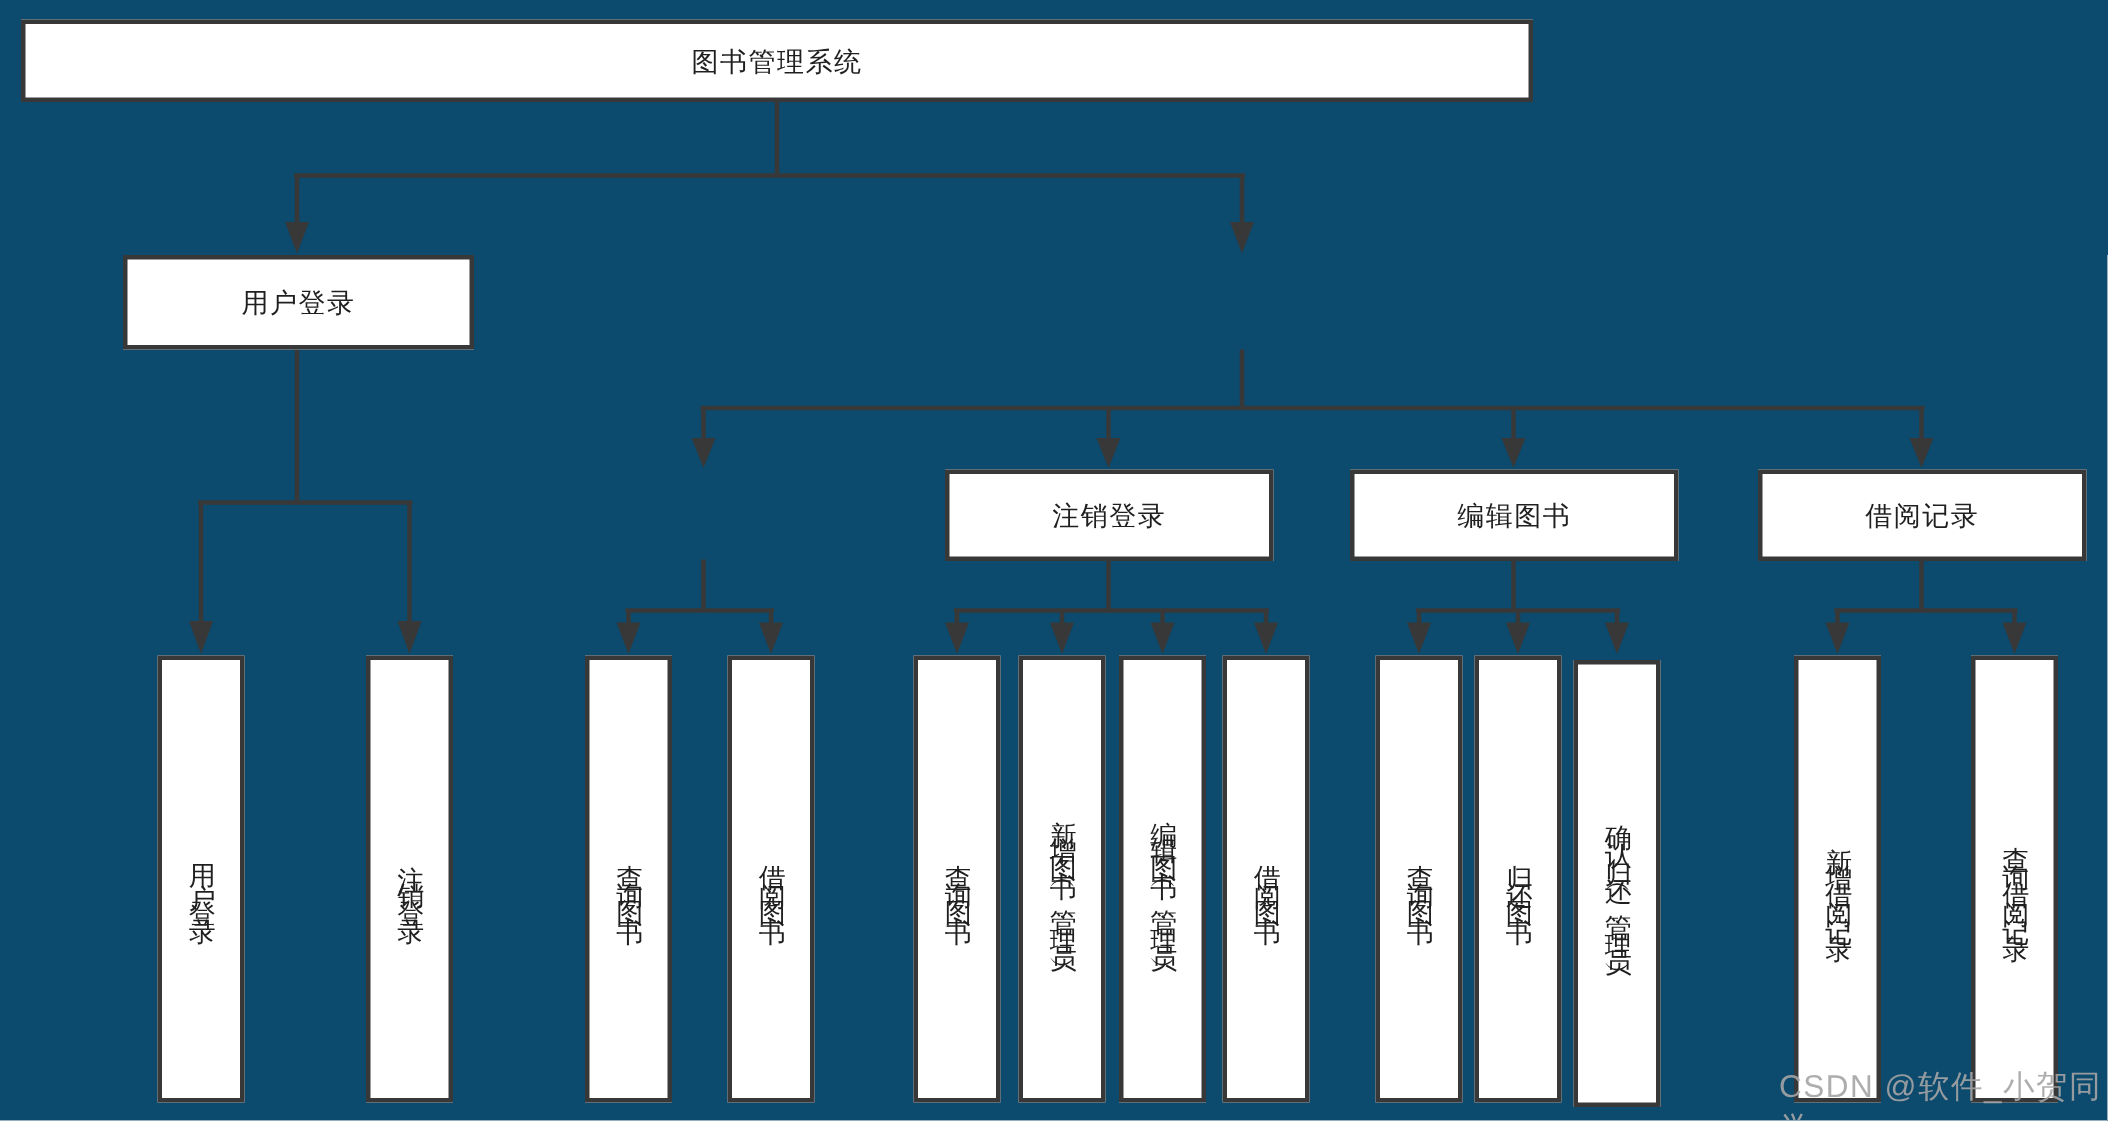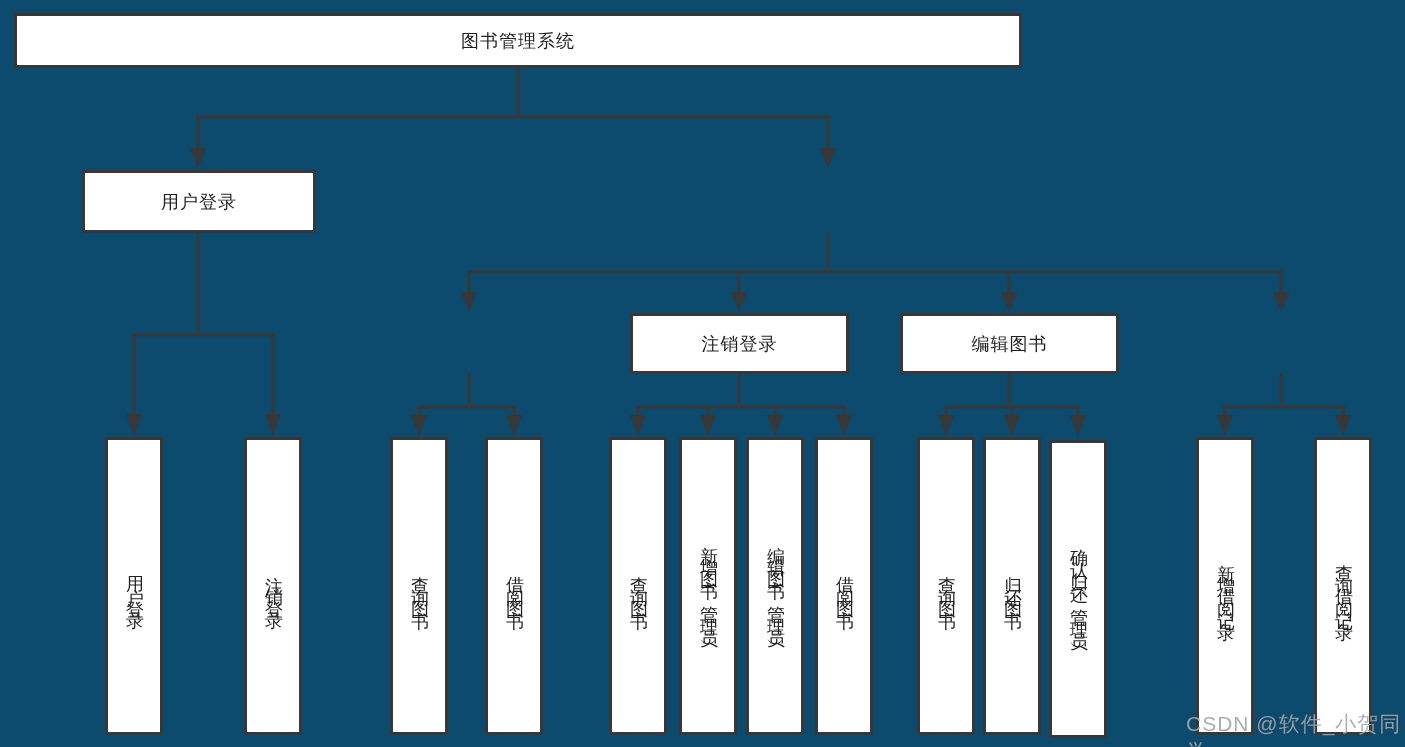--- a/index.html
+++ b/index.html
@@ -122,20 +122,21 @@
       <polygon points="1335,415 1351,415 1343,436" stroke="none"></polygon>
     </g>
   </svg>
 
   <div class="node" style="left:14px;top:13px;width:1008px;height:55px">图书管理系统</div>
 
   <div class="node" style="left:82px;top:170px;width:234px;height:63px">用户登录</div>
 
   <div class="node" style="left:630px;top:313px;width:219px;height:61px">注销登录</div>
   <div class="node" style="left:900px;top:313px;width:219px;height:61px">编辑图书</div>
+  <div class="node" style="left:1172px;top:313px;width:219px;height:61px">借阅记录</div>
 
   <div class="node v" style="left:105px;top:437px;width:58px;height:298px">用户登录</div>
   <div class="node v" style="left:244px;top:437px;width:58px;height:298px">注销登录</div>
 
   <div class="node v" style="left:390px;top:437px;width:58px;height:298px">查询图书</div>
   <div class="node v" style="left:485px;top:437px;width:58px;height:298px">借阅图书</div>
 
   <div class="node v" style="left:609px;top:437px;width:58px;height:298px">查询图书</div>
   <div class="node v" style="left:679px;top:437px;width:58px;height:298px">新增图书（管理员）</div>
   <div class="node v" style="left:746px;top:437px;width:58px;height:298px">编辑图书（管理员）</div>

